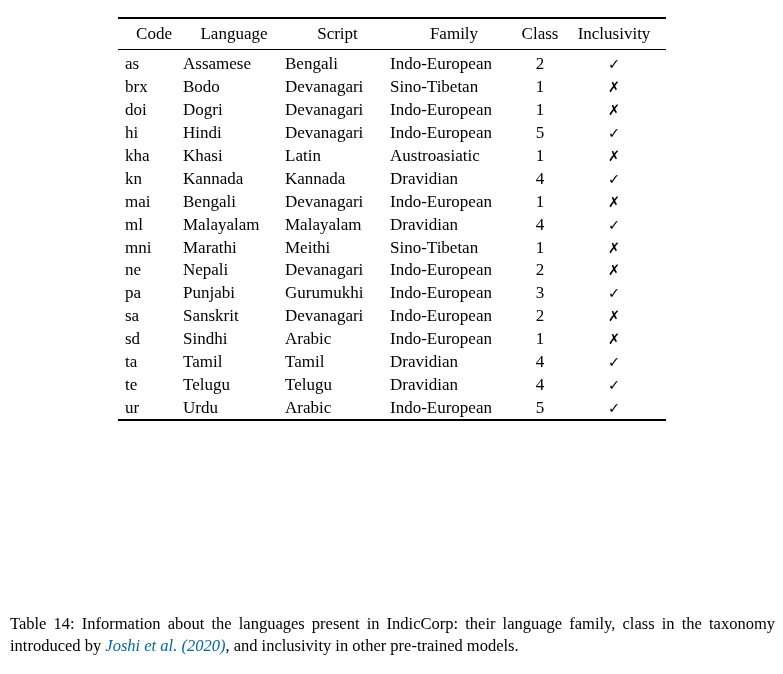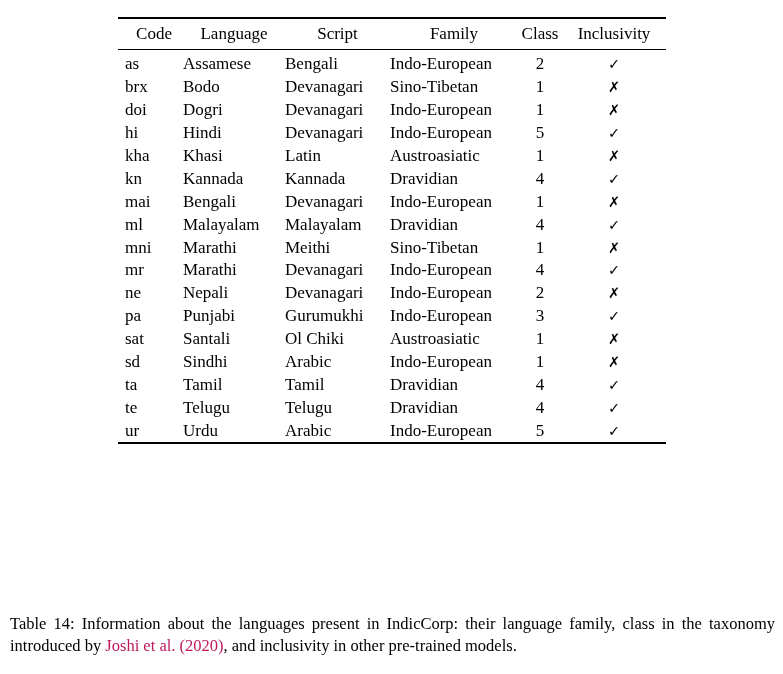--- a/index.html
+++ b/index.html
@@ -60,23 +60,24 @@
     position: absolute;
     left: 10px;
     top: 613px;
     width: 765px;
     margin: 0;
     font-size: 16.5px;
     line-height: 21.5px;
     text-align: justify;
   }
   .cite {
-    color: #be185d;
+    color: #0369a1;
     text-decoration: none;
     cursor: pointer;
+    font-style: italic;
   }
 </style>
 </head>
 <body>
 
 <table class="lang-table">
   <colgroup>
     <col class="c1">
       <col class="c2">
       <col class="c3">
@@ -161,49 +162,41 @@
       </tr>
       <tr>
         <td>mni</td>
         <td>Marathi</td>
         <td>Meithi</td>
         <td>Sino-Tibetan</td>
         <td>1</td>
         <td class="mark">✗</td>
       </tr>
       <tr>
-        <td>mr</td>
-        <td>Marathi</td>
-        <td>Devanagari</td>
-        <td>Indo-European</td>
-        <td>4</td>
-        <td class="mark">✓</td>
-      </tr>
-      <tr>
         <td>ne</td>
         <td>Nepali</td>
         <td>Devanagari</td>
         <td>Indo-European</td>
         <td>2</td>
         <td class="mark">✗</td>
       </tr>
       <tr>
         <td>pa</td>
         <td>Punjabi</td>
         <td>Gurumukhi</td>
         <td>Indo-European</td>
         <td>3</td>
         <td class="mark">✓</td>
       </tr>
       <tr>
-        <td>sat</td>
-        <td>Santali</td>
-        <td>Ol Chiki</td>
-        <td>Austroasiatic</td>
-        <td>1</td>
+        <td>sa</td>
+        <td>Sanskrit</td>
+        <td>Devanagari</td>
+        <td>Indo-European</td>
+        <td>2</td>
         <td class="mark">✗</td>
       </tr>
       <tr>
         <td>sd</td>
         <td>Sindhi</td>
         <td>Arabic</td>
         <td>Indo-European</td>
         <td>1</td>
         <td class="mark">✗</td>
       </tr>

